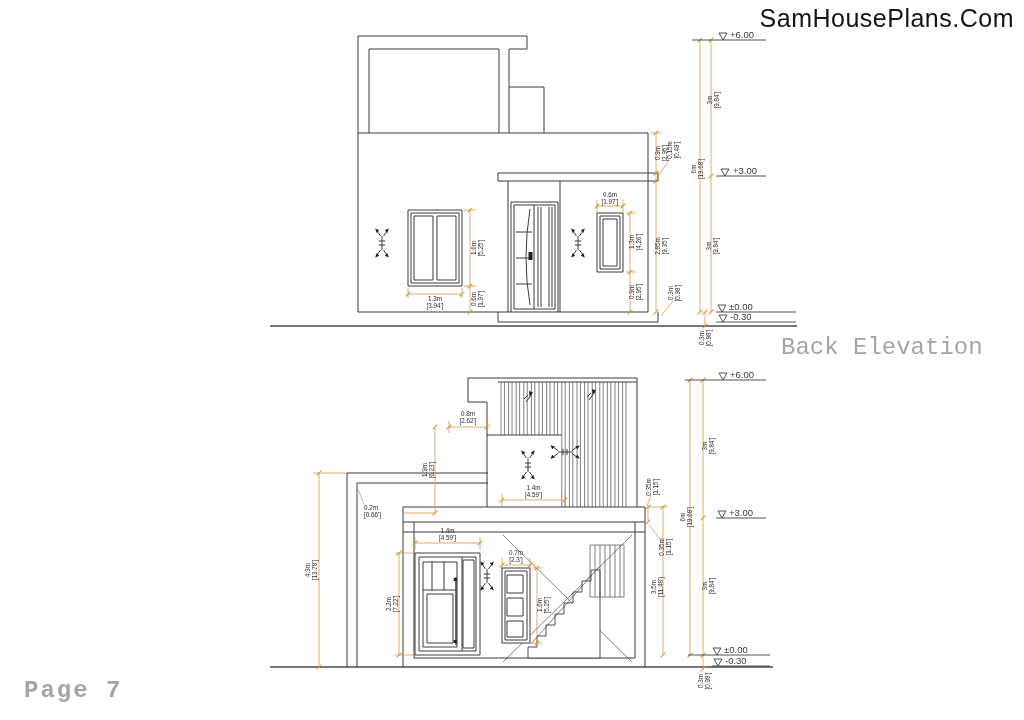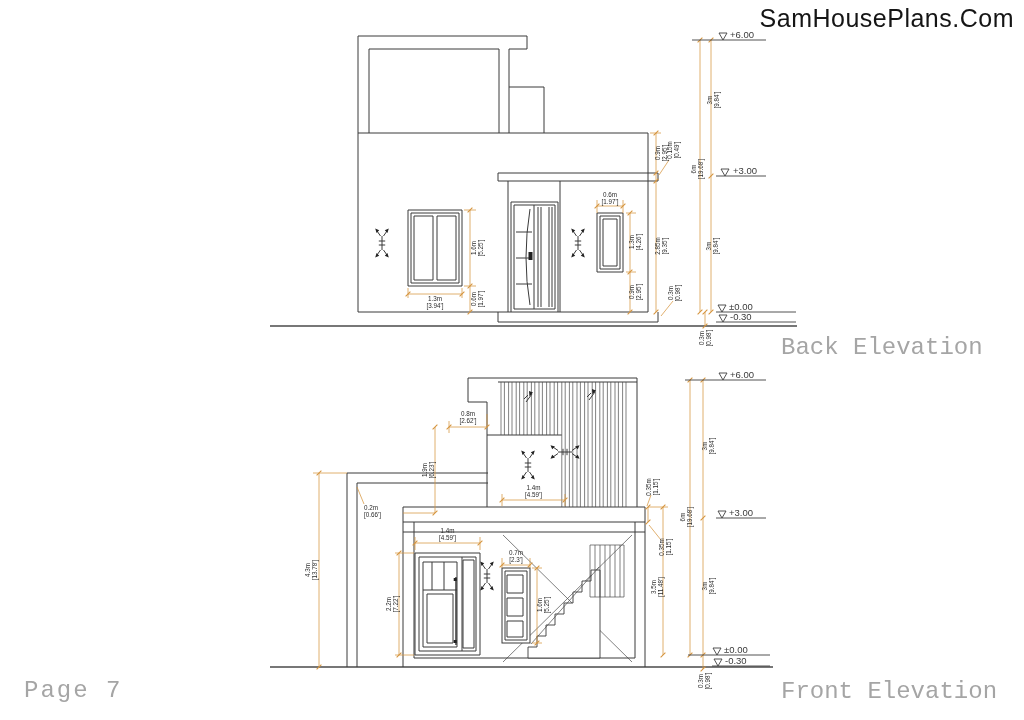--- a/index.html
+++ b/index.html
@@ -4,21 +4,21 @@
 <style>
   html,body{margin:0;padding:0;background:#ffffff;}
   .page{position:relative;width:1024px;height:712px;background:#fff;overflow:hidden;
         font-family:"Liberation Sans",sans-serif;}
   .brand{position:absolute;top:4px;right:10px;font-size:25px;color:#151515;
          font-family:"Liberation Sans",sans-serif;letter-spacing:0.5px;}
   .title{position:absolute;font-family:"Liberation Mono",monospace;color:#a5a5a5;
          font-size:24px;letter-spacing:0px;white-space:pre;}
   .t-back{left:781px;top:334px;}
   .t-front{left:781px;top:678px;}
-  .t-page{left:24px;top:677px;letter-spacing:2px;}
+  .t-page{left:24px;top:677px;letter-spacing:2px;font-weight:bold;}
   svg{position:absolute;left:0;top:0;}
   .ln{stroke:#3a3a3a;stroke-width:1;fill:none;}
   .lnthin{stroke:#4a4a4a;stroke-width:0.7;fill:none;}
   .ground{stroke:#4a4a4a;stroke-width:1.5;fill:none;}
   .dim{stroke:#D6953F;stroke-width:0.75;fill:none;}
   .tick{stroke:#D6953F;stroke-width:1.1;fill:none;}
   .lvl{stroke:#3f3f3f;stroke-width:0.9;fill:none;}
   .wfill{fill:#ffffff;stroke:#3a3a3a;stroke-width:1;}
   .sfill{fill:#ffffff;stroke:#3a3a3a;stroke-width:0.9;}
   .blk{fill:#222;stroke:none;}
@@ -307,16 +307,15 @@
     </g>
     <g transform="rotate(-90 704 681)">
       <text class="dmt" x="704" y="679.5">0.3m</text>
       <text class="dmt" x="704" y="686.5">[0.98']</text>
     </g>
   </g>
 </svg>
 
 <div class="brand">SamHousePlans.Com</div>
 <div class="title t-back">Back Elevation</div>
-<div class="title t-front">Front Elevation</div>
 <div class="title t-page">Page 7</div>
 
 </div>
 
 </body></html>

